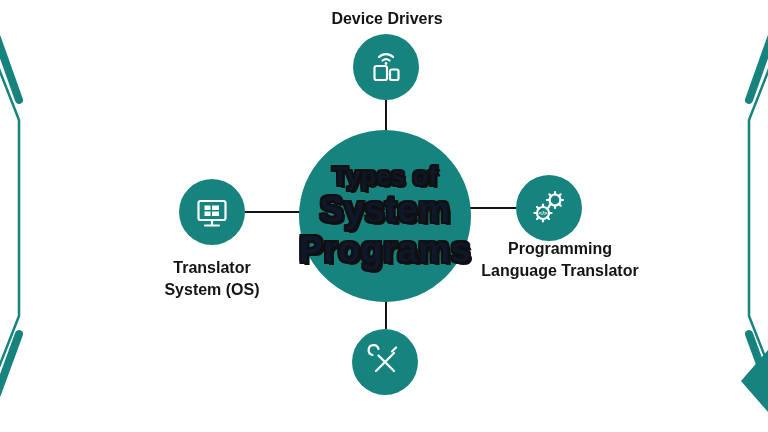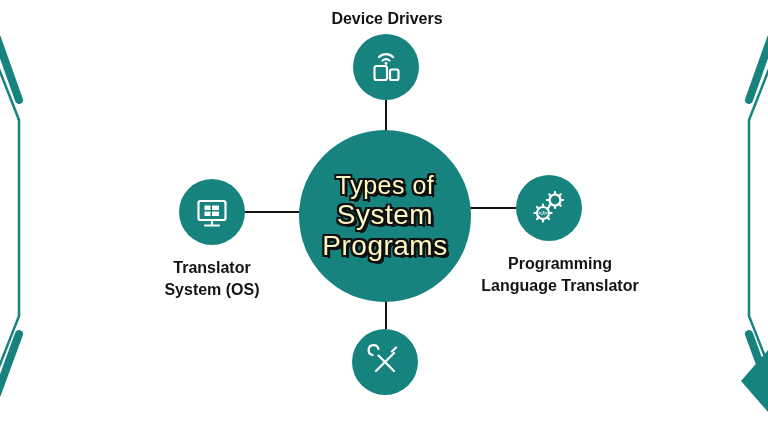--- a/index.html
+++ b/index.html
@@ -21,30 +21,30 @@
   .node-label{
     position:absolute; font-weight:bold; font-size:16px; color:var(--text);
     text-align:center; line-height:1.4;
   }
   .center-circle{
     position:absolute; left:299px; top:130px; width:172px; height:172px;
     border-radius:50%; background:var(--teal);
     display:flex; flex-direction:column; align-items:center; justify-content:center;
   }
   .center-line{
-    color:#fef9c3; font-weight:normal; line-height:1.12; letter-spacing:0.5px;
+    color:#0f172a; font-weight:bold; line-height:1.12; letter-spacing:0.5px;
     text-shadow:
       -2px -2px 0 #101010, 2px -2px 0 #101010,
       -2px  2px 0 #101010, 2px  2px 0 #101010,
       -2px  0   0 #101010, 2px  0   0 #101010,
        0   -2px 0 #101010, 0    2px 0 #101010,
        3px  3px 0 #101010;
   }
   .center-line.t1{font-size:25px;}
-  .center-line.t2,.center-line.t3{font-size:28px;}
+  .center-line.t2,.center-line.t3{font-size:36px;}
   .icon-stroke{stroke:var(--icon); fill:none; stroke-width:2.2; stroke-linecap:round; stroke-linejoin:round;}
   .icon-fill{fill:var(--icon); stroke:none;}
 </style>
 </head>
 <body>
 
 <div class="stage">
 
   <svg class="deco" viewBox="0 0 768 432" aria-hidden="true">
     <path d="M-3,38 L19,100" stroke-width="8"></path>
@@ -94,21 +94,21 @@
     <svg viewBox="0 0 40 40">
       <circle class="icon-stroke" cx="26" cy="12" r="5.5"></circle>
       <path class="icon-stroke" stroke-width="2" d="M26,4 V6.5 M26,17.5 V20 M18,12 H20.5 M31.5,12 H34
         M29.9,8.1 L31.7,6.3 M22.1,15.9 L20.3,17.7 M29.9,15.9 L31.7,17.7 M22.1,8.1 L20.3,6.3"></path>
       <circle class="icon-stroke" cx="14" cy="25" r="6"></circle>
       <path class="icon-stroke" stroke-width="2" d="M14,16.5 V19 M14,31 V33.5 M5.5,25 H8 M20,25 H22.5
         M18.2,20.8 L20,19 M9.8,29.2 L8,31 M18.2,29.2 L20,31 M9.8,20.8 L8,19"></path>
       <text x="14" y="27.3" font-size="6.2" font-weight="bold" text-anchor="middle" fill="#ffffff">&lt;/&gt;</text>
     </svg>
   </div>
-  <div class="node-label" style="left:478px; top:253px; width:164px;">Programming Language Translator</div>
+  <div class="node-label" style="left:478px; top:238px; width:164px;">Programming Language Translator</div>
 
   <div class="node-circle" style="left:352px; top:329px;">
     <svg viewBox="0 0 40 40">
       <path class="icon-stroke" stroke-width="2.8" d="M11,29 L29,11"></path>
       <path class="icon-stroke" stroke-width="2.8" d="M13.5,13.5 L29,29"></path>
       <path class="icon-stroke" stroke-width="2.6" d="M7.5,13 a5,5 0 1 1 6,-6"></path>
       <path class="icon-stroke" stroke-width="2" d="M27,9.5 L31,5.5"></path>
     </svg>
   </div>
 

